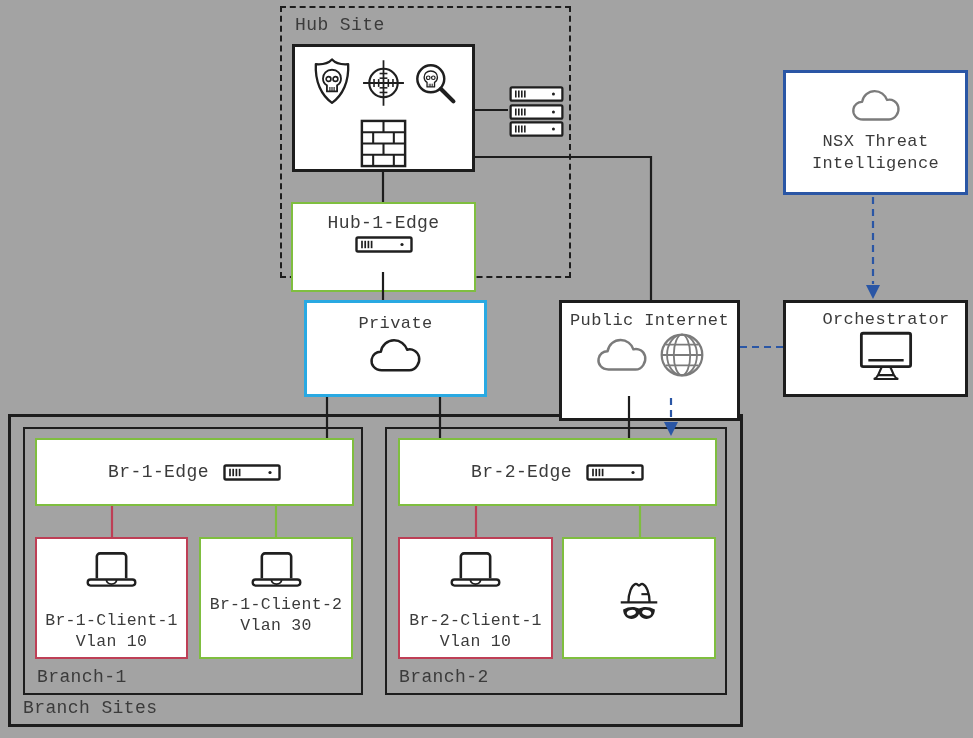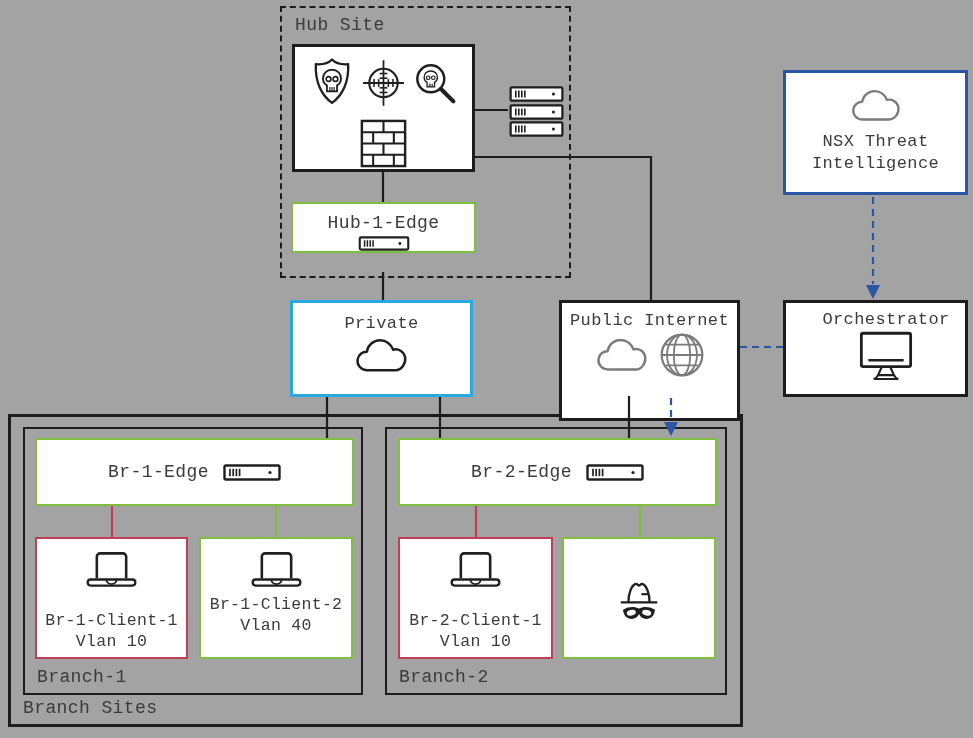--- a/index.html
+++ b/index.html
@@ -171,28 +171,28 @@
         <use href="#sym-server"></use>
       </svg>
     <svg class="icon ic-dark" width="57" height="16">
         <use href="#sym-server"></use>
       </svg>
     <svg class="icon ic-dark" width="57" height="16">
         <use href="#sym-server"></use>
       </svg>
   </div>
 
-  <div class="box leaf b-green col" style="left:291px;top:202px;width:185px;height:51px;">
+  <div class="box leaf b-green col" style="left:291px;top:202px;width:185px;height:90px;">
     <div class="lbl-lg" style="margin-top:9px;">Hub-1-Edge</div>
     <svg class="icon ic-dark" width="58" height="17" style="margin-top:3px;">
         <use href="#sym-server"></use>
       </svg>
   </div>
 
-  <div class="box leaf b-sky col" style="left:290px;top:300px;width:183px;height:97px;">
+  <div class="box leaf b-sky col" style="left:304px;top:300px;width:183px;height:97px;">
     <div class="lbl" style="margin-top:11px;">Private</div>
     <svg class="icon ic-dark" width="57" height="39" style="margin-top:3px;">
         <use href="#sym-cloud"></use>
       </svg>
   </div>
 
   <div class="box leaf b-thick col" style="left:559px;top:300px;width:181px;height:121px;">
     <div class="lbl" style="margin-top:8px;">Public Internet</div>
     <div class="row" style="gap:9px;margin-top:2px;">
       <svg class="icon ic-gray" width="56" height="38">
@@ -243,21 +243,21 @@
           <span style="display:block;">Vlan 10</span>
         </div>
       </div>
 
       <div class="box leaf b-green col" style="left:174px;top:108px;width:154px;height:122px;">
         <svg class="icon ic-dark" width="55" height="41" style="margin-top:9px;">
             <use href="#sym-laptop"></use>
           </svg>
         <div class="client-text">
           <span style="display:block;">Br-1-Client-2</span>
-          <span style="display:block;">Vlan 40</span>
+          <span style="display:block;">Vlan 30</span>
         </div>
       </div>
     </div>
 
     <div class="box container" style="left:374px;top:10px;width:342px;height:268px;">
       <div class="lbl-lg corner-label">Branch-2</div>
 
       <div class="box leaf b-green row" style="left:11px;top:9px;width:319px;height:68px;gap:14px;">
         <span class="lbl-lg">Br-2-Edge</span>
         <svg class="icon ic-dark" width="58" height="17">

